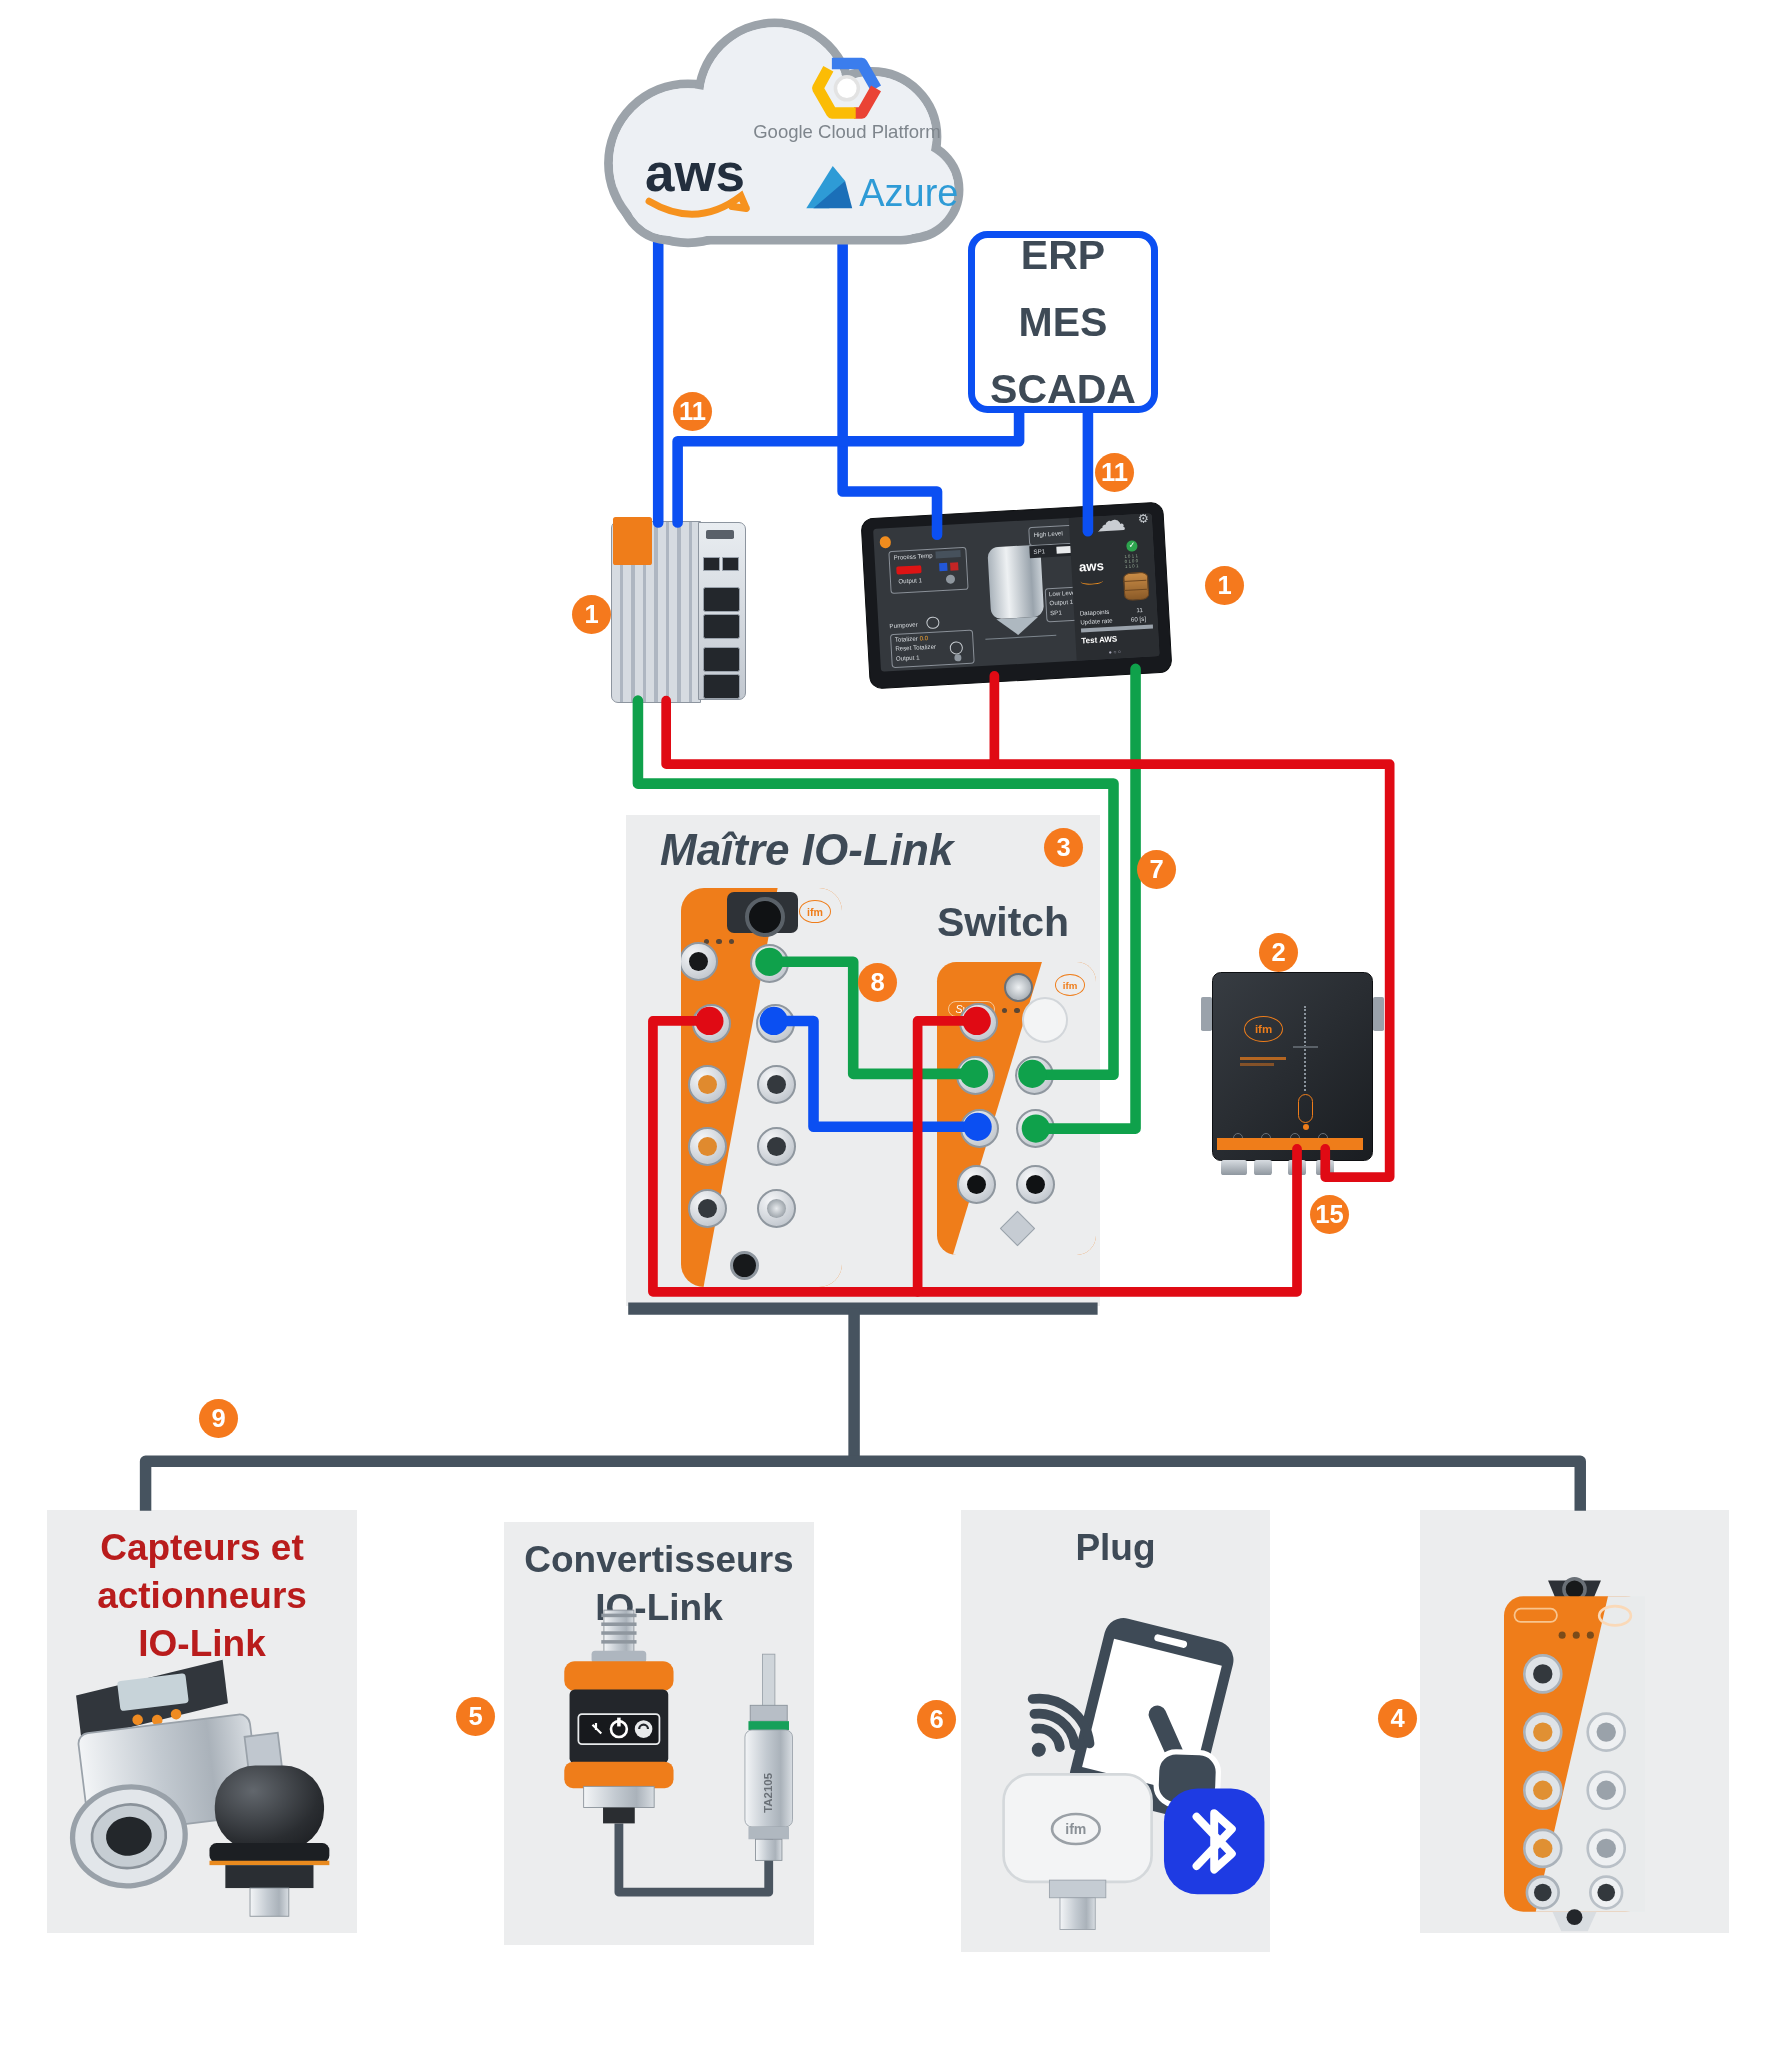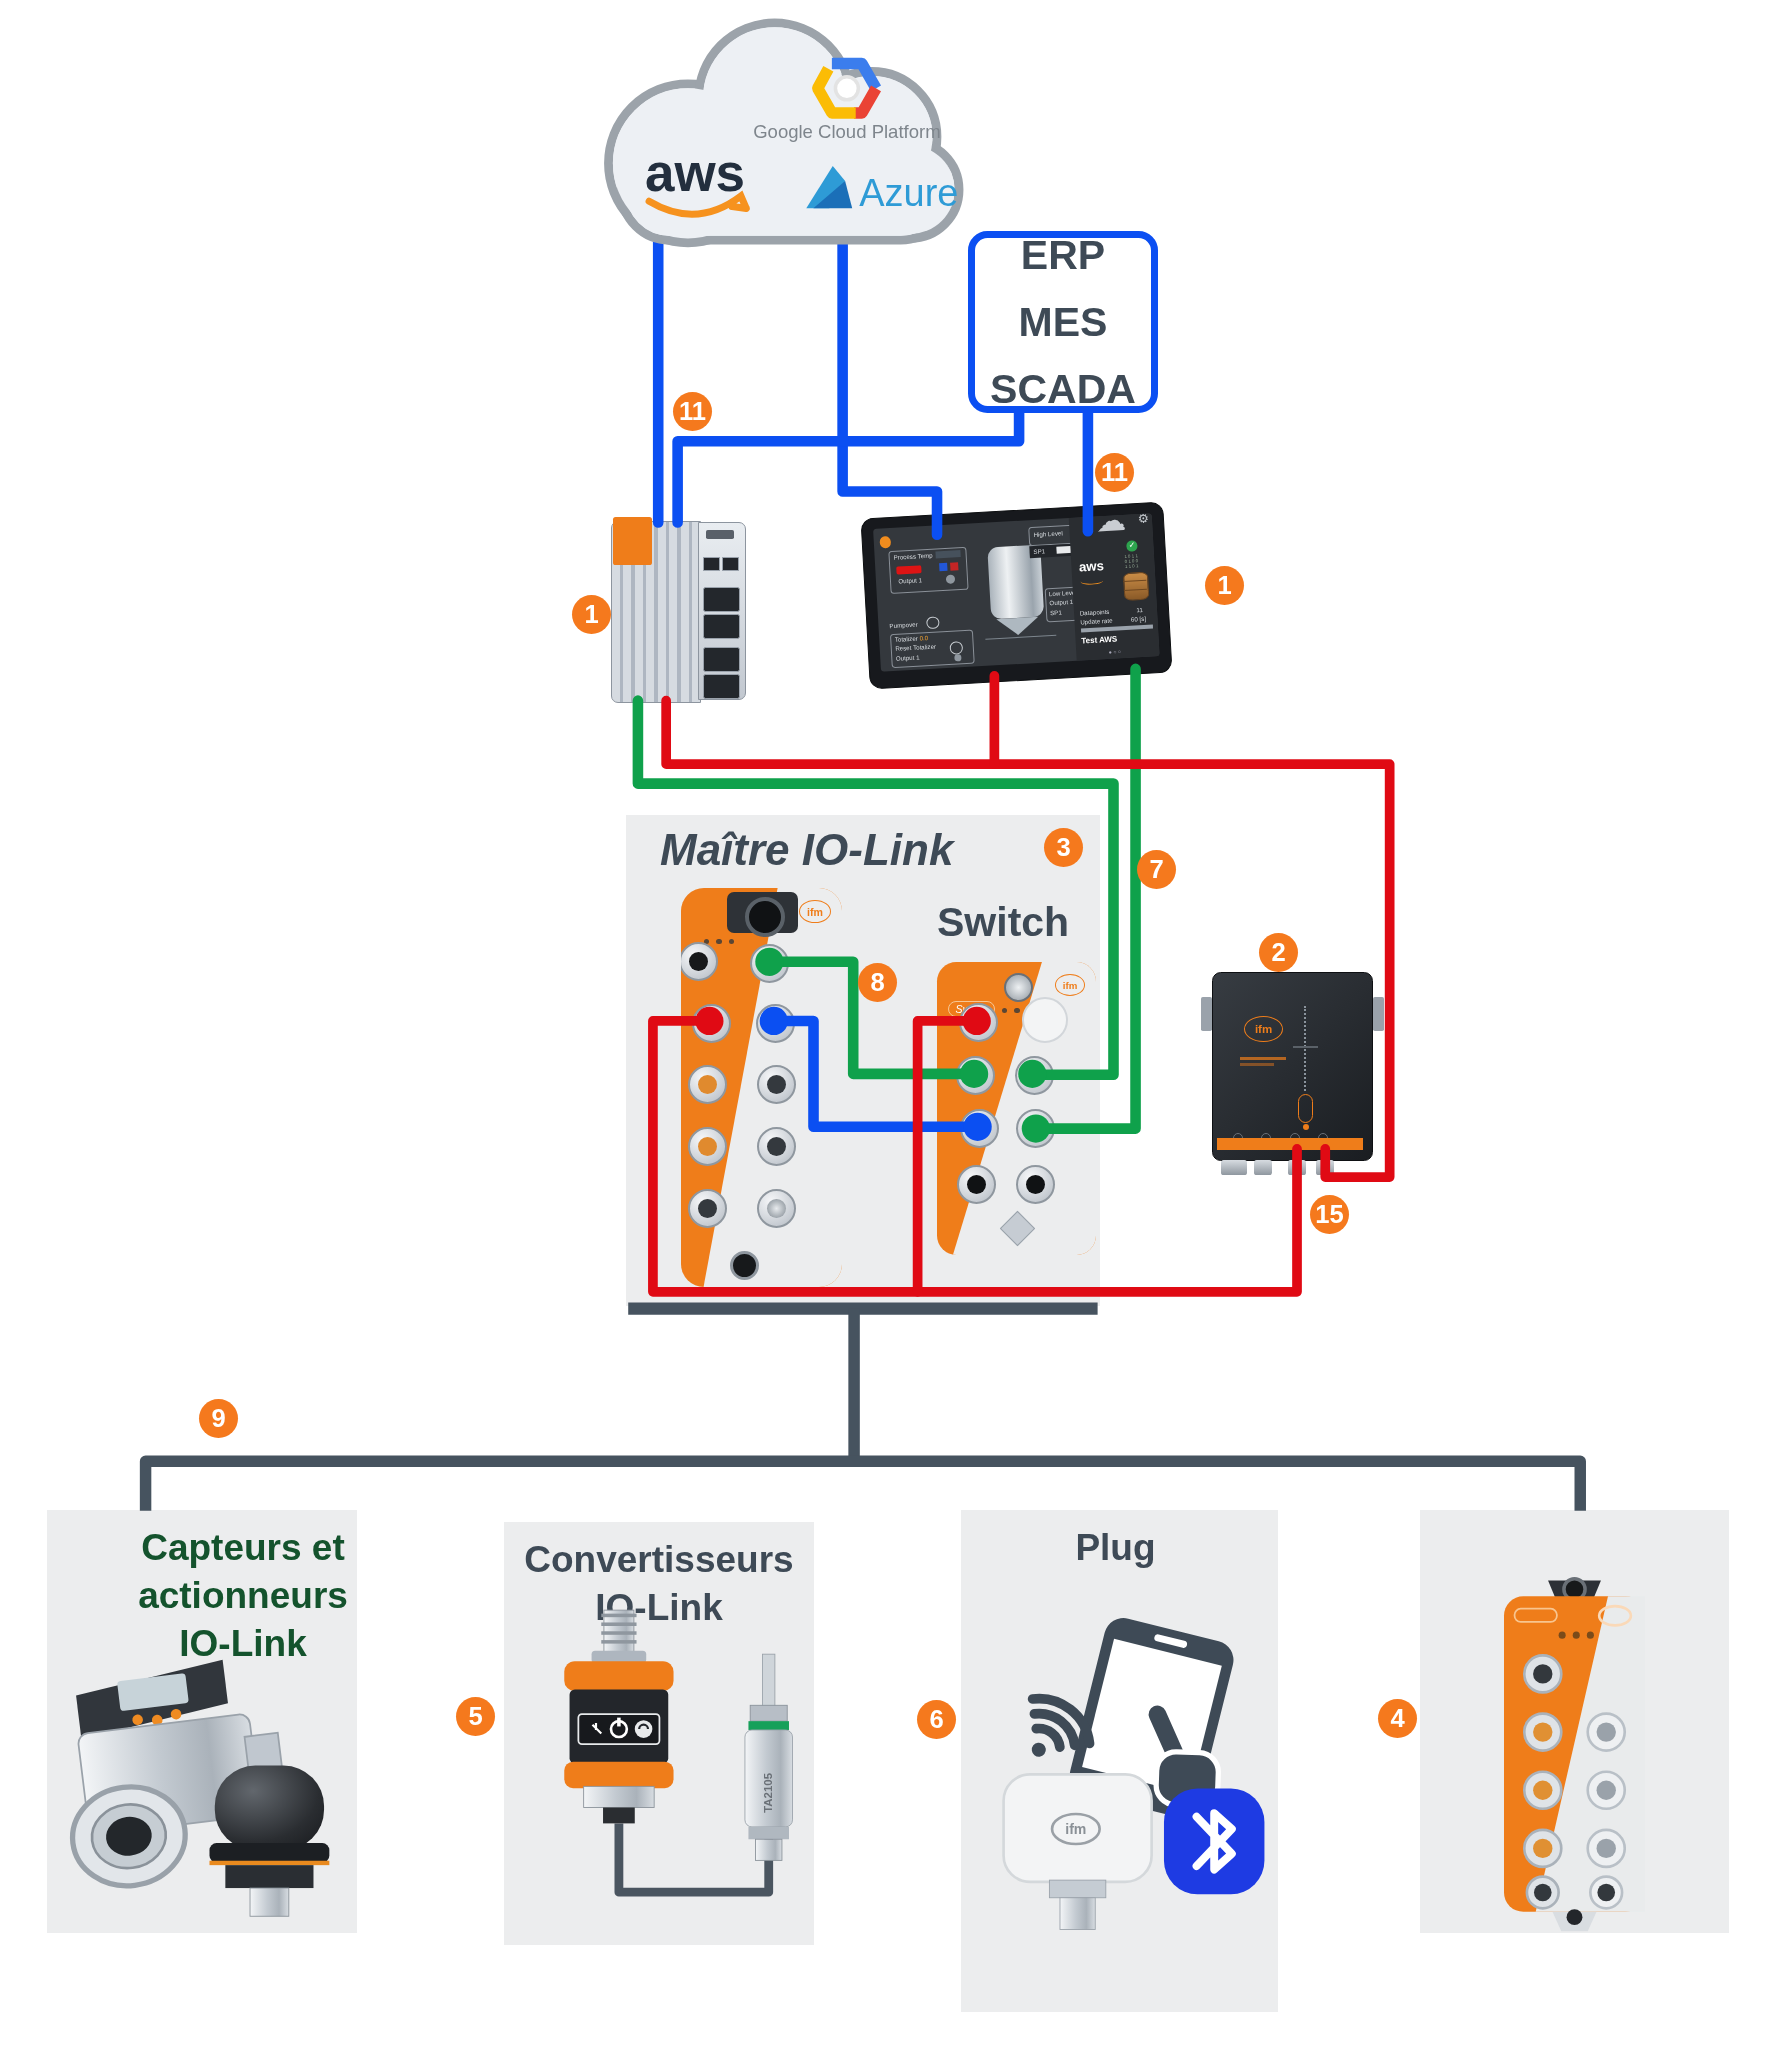--- a/index.html
+++ b/index.html
@@ -72,21 +72,21 @@
 </head>
 <body>
 
 <div id="canvas">
 
   <div class="gpanel" style="left:626px;top:815px;width:474px;height:491px;"></div>
   <div class="gtitle" style="left: 660px; top: 826px; font-size: 44px; color: rgb(62, 74, 86); font-style: italic;">Maître IO-Link</div>
   <div class="gtitle" style="left: 937px; top: 898px; font-size: 41px; color: rgb(62, 74, 86);">Switch</div>
 
   <div class="gpanel" style="left:47px;top:1510px;width:310px;height:423px;">
-    <div class="gtitle" style="left: 0px; top: 14px; width: 310px; color: #14532d; margin-left: 41px;">
+    <div class="gtitle" style="left: 0px; top: 14px; width: 310px; color: #b91c1c;">
       <div>Capteurs et</div>
       <div>actionneurs</div>
       <div>IO-Link</div>
     </div>
     <svg class="artsvg" width="310" height="423" viewBox="0 0 351 480">
       <defs>
         <linearGradient id="steel" x1="0" y1="0" x2="1" y2="0">
           <stop offset="0" stop-color="#f3f5f7"></stop>
             <stop offset="0.45" stop-color="#c3cad1"></stop>
           <stop offset="0.75" stop-color="#aab2ba"></stop>
@@ -147,21 +147,21 @@
       <rect x="293" y="150" width="14" height="60" fill="#cfd5da" stroke="#9aa2aa"></rect>
       <rect x="279" y="208" width="42" height="18" fill="#b7bec6" stroke="#8a929a"></rect>
       <rect x="277" y="226" width="46" height="10" fill="#16a05a"></rect>
       <rect x="273" y="236" width="54" height="110" rx="8" fill="url(#steel)" stroke="#9aa2aa"></rect>
       <text transform="translate(304,330) rotate(-90)" font-size="13" fill="#6a7077" font-weight="bold">TA2105</text>
       <rect x="277" y="346" width="46" height="14" fill="#b0b8c0"></rect>
       <rect x="285" y="360" width="30" height="24" fill="url(#steel)" stroke="#8a929a"></rect>
     </svg>
   </div>
 
-  <div class="gpanel" style="left:961px;top:1510px;width:309px;height:502px;padding-left:8px;">
+  <div class="gpanel" style="left:961px;top:1510px;width:309px;height:442px;">
     <div class="gtitle" style="left: 0px; top: 14px; width: 309px; color: rgb(62, 74, 86);">
       <div>Plug</div>
     </div>
     <svg class="artsvg" width="309" height="423" viewBox="0 0 350 480">
       <g transform="translate(168,118) rotate(14)" fill="#3E4A56">
         <rect x="0" y="0" width="150" height="205" rx="22"></rect>
         <rect x="12" y="26" width="126" height="150" fill="#fff"></rect>
         <rect x="56" y="9" width="38" height="8" rx="4" fill="#fff"></rect>
         <circle cx="75" cy="190" r="11" fill="#fff"></circle>
         <g stroke="#fff" stroke-width="6">

